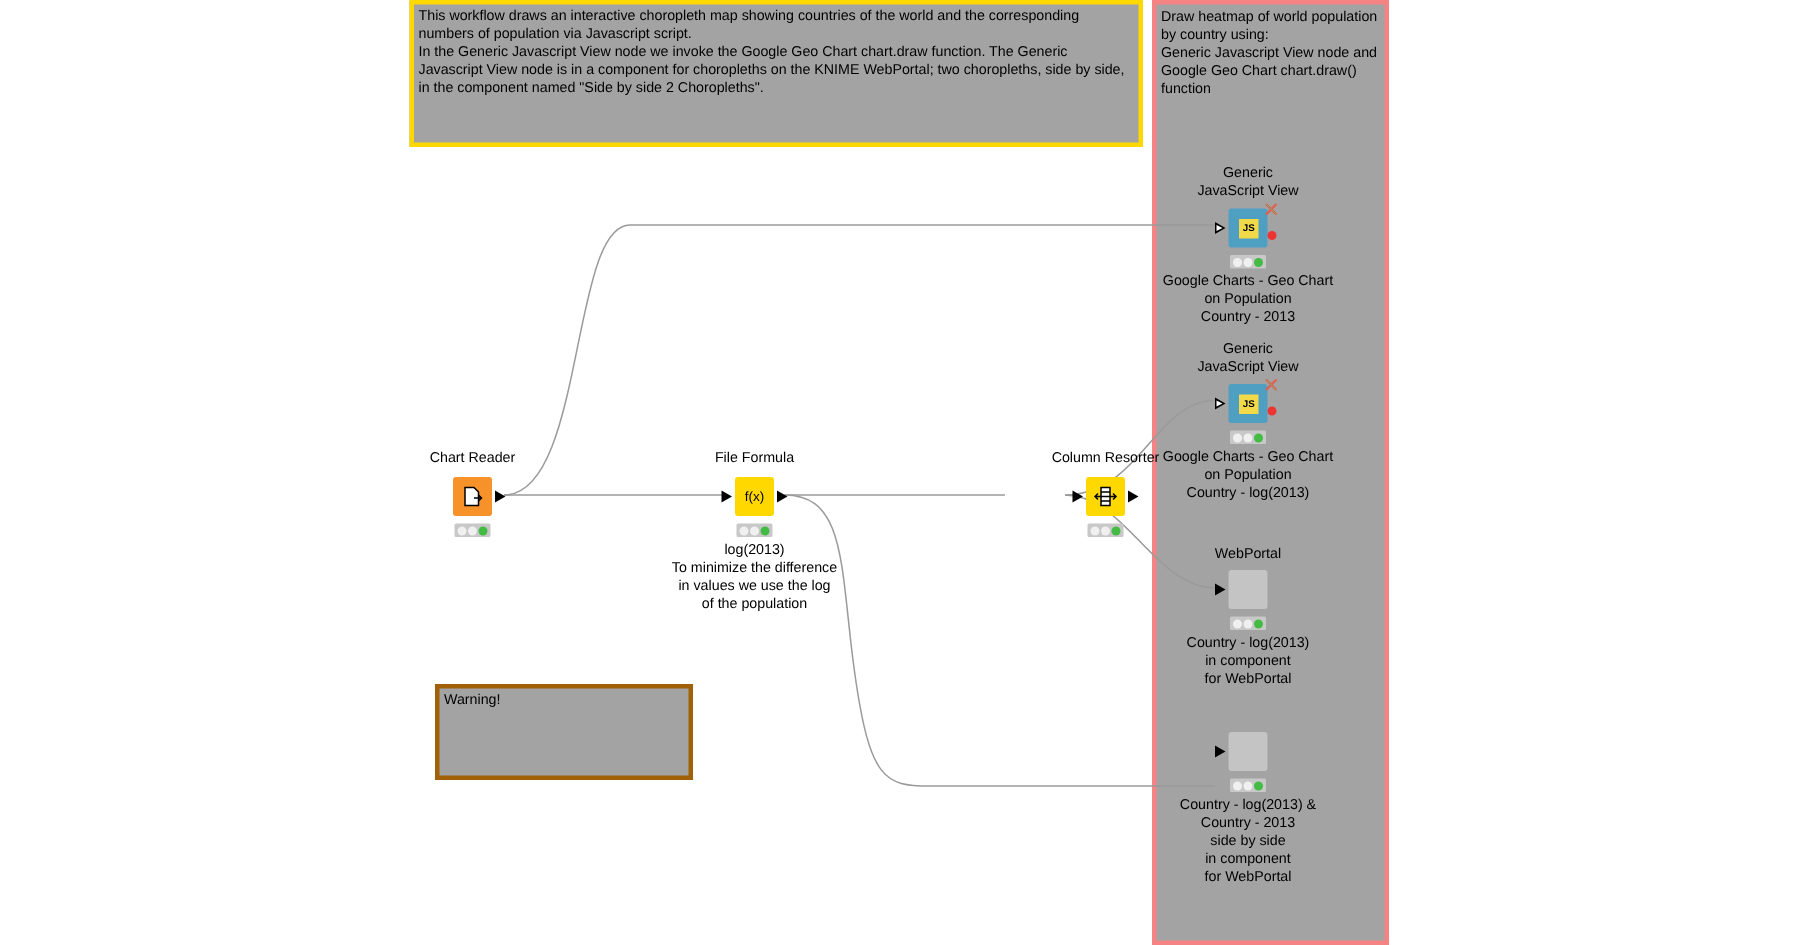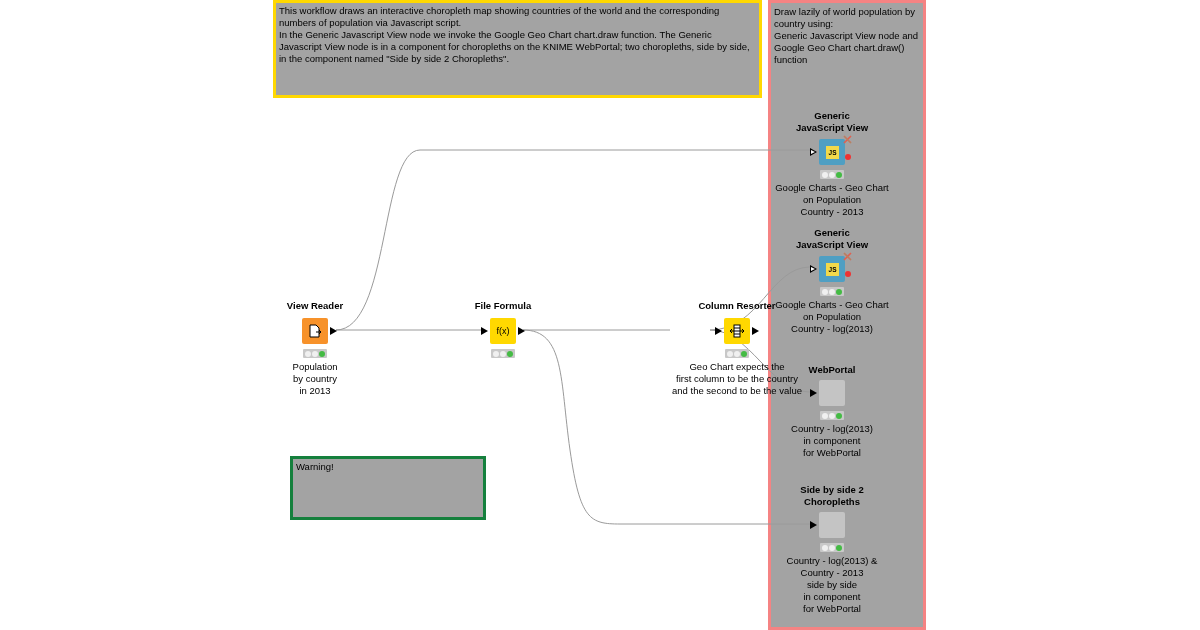--- a/index.html
+++ b/index.html
@@ -1,25 +1,25 @@
 <!DOCTYPE html>
 <html><head>
 <meta charset="utf-8">
 <style>
   html, body { margin:0; padding:0; }
   body { width:1200px; height:630px; background:#ffffff; position:relative; overflow:hidden;
          font-family:"Liberation Sans", "DejaVu Sans", sans-serif; color:#000; }
   .annot { position:absolute; box-sizing:border-box; background:#a3a3a3; font-size:9.5px; line-height:12px; padding:2px 3px; }
   .annot-yellow { left:273px; top:0px; width:489px; height:98px; border:3px solid #ffd800; }
   .annot-pink { left:768px; top:0px; width:158px; height:630px; border:3px solid #f58383; padding:3px 3px; }
-  .annot-red { left:290px; top:456px; width:196px; height:64px; border:3px solid #15803d; padding:2px 3px; }
+  .annot-red { left:290px; top:456px; width:172px; height:64px; border:3px solid #a16207; padding:2px 3px; }
   .annot b { font-weight:normal; }
   .wires { position:absolute; left:0; top:0; }
   .node { position:absolute; width:130px; text-align:center; }
-  .node-title { font-size:9.5px; font-weight:bold; line-height:12px; white-space:pre-line; }
+  .node-title { font-size:9.5px; font-weight:normal; line-height:12px; white-space:pre-line; }
   .node-icon { position:relative; margin:0 auto; width:26px; height:26px; border-radius:2px; }
   .node-icon .glyph { position:absolute; left:0; top:0; width:26px; height:26px; display:flex; align-items:center; justify-content:center; font-size:11px; }
   .node-status { margin:5px auto 0 auto; width:24px; height:9px; background:#c8c8c8; border-radius:1px; display:flex; align-items:center; justify-content:space-around; padding:0 1px; box-sizing:border-box; }
   .dot { width:6px; height:6px; border-radius:50%; background:#f0f0f0; }
   .dot.green { background:#44bb44; }
   .node-label { font-size:9.5px; line-height:12px; margin-top:3px; white-space:pre-line; }
   .port-in { position:absolute; left:-9px; top:9px; width:0; height:0; border-top:4px solid transparent; border-bottom:4px solid transparent; border-left:7px solid #000; }
   .port-in.hollow { border-left-color:#000; }
   .port-in.hollow::after { content:""; position:absolute; left:-6px; top:-2.5px; border-top:2.5px solid transparent; border-bottom:2.5px solid transparent; border-left:4.5px solid #fff; }
   .port-out { position:absolute; right:-9px; top:9px; width:0; height:0; border-top:4px solid transparent; border-bottom:4px solid transparent; border-left:7px solid #000; }
@@ -30,21 +30,21 @@
 </head>
 <body>
 
 <div class="annot annot-yellow">
   <div>This workflow draws an interactive choropleth map showing countries of the world and the corresponding numbers of population via Javascript script.</div>
   <div>In the Generic Javascript View node we invoke the Google Geo Chart chart.draw function. The Generic Javascript View node is in a component for choropleths on the KNIME WebPortal; two choropleths, side by side, in the component named "Side by side 2 Choropleths".</div>
 </div>
 
 <div class="annot annot-pink">
   <div style="width:148px">
-    <span>Draw lazily of world population by country using:</span><br>
+    <span>Draw heatmap of world population by country using:</span><br>
     <span>Generic Javascript View node and</span><br>
     <b>Google Geo Chart chart.draw()</b><br>
     <span>function</span>
   </div>
 </div>
 
 <div class="annot annot-red">
   <b>Warning!</b><br>
 </div>
 
@@ -53,74 +53,72 @@
     <path d="M336,330 C390,330 380,150 420,150 L810,150"></path>
     <path d="M336,330 L484,330"></path>
     <path d="M523,330 L670,330"></path>
     <path d="M523,330 C565,330 560,380 570,450 C580,520 590,524 620,524 L810,524"></path>
     <path d="M710,330 C760,330 770,267 810,267"></path>
     <path d="M710,330 C750,330 770,392 810,392"></path>
   </g>
 </svg>
 
 <div class="node" style="left:250px; top:300px;">
-  <div class="node-title">View Reader</div>
+  <div class="node-title">Chart Reader</div>
   <div class="node-icon" style="margin-top:6px; background:#f7922a;">
     <div class="glyph">
       <svg width="14" height="14" viewBox="0 0 14 14">
           <path d="M2 1h6l3 3v9H2z" fill="#fff" stroke="#000" stroke-width="1"></path>
           <path d="M8 8h5M11 6l2 2-2 2" stroke="#000" fill="none" stroke-width="1"></path>
         </svg>
     </div>
     <div class="port-out"></div>
   </div>
   <div class="node-status">
       <span class="dot"></span>
       <span class="dot"></span>
       <span class="dot green"></span>
     </div>
-  <div class="node-label">Population
-by country
-in 2013</div>
 </div>
 
 <div class="node" style="left:438px; top:300px;">
   <div class="node-title">File Formula</div>
   <div class="node-icon" style="margin-top:6px; background:#ffd800;">
     <div class="port-in"></div>
     <div class="glyph" style="font-size:9px;">f(x)</div>
     <div class="port-out"></div>
   </div>
   <div class="node-status">
       <span class="dot"></span>
       <span class="dot"></span>
       <span class="dot green"></span>
     </div>
+  <div class="node-label">log(2013)
+To minimize the difference
+in values we use the log
+of the population</div>
 </div>
 
 <div class="node" style="left:625px; top:300px;margin-left:47px;">
   <div class="node-title">Column Resorter</div>
   <div class="node-icon" style="margin-top:6px; background:#ffd800;">
     <div class="port-in"></div>
     <div class="glyph">
       <svg width="16" height="16" viewBox="0 0 16 16">
           <rect x="5" y="2" width="6" height="12" fill="#fff" stroke="#000" stroke-width="1"></rect>
           <path d="M1 8h14M3 6l-2 2 2 2M13 6l2 2-2 2M5 5h6M5 11h6" stroke="#000" fill="none" stroke-width="1"></path>
         </svg>
     </div>
     <div class="port-out"></div>
   </div>
   <div class="node-status">
       <span class="dot"></span>
       <span class="dot"></span>
       <span class="dot green"></span>
     </div>
-  <div class="node-label">Geo Chart expects the
-first column to be the country
-and the second to be the value</div>
 </div>
 
 <div class="node" style="left:766px; top:110px; width:132px;">
   <div class="node-title">Generic
 JavaScript View</div>
   <div class="node-icon" style="margin-top:5px; background:#4f9fc3;">
     <div class="port-in hollow"></div>
     <div class="js-badge">JS</div>
     <svg class="x-mark" viewBox="0 0 9 9">
         <path d="M1 1l7 7M8 1l-7 7" stroke="#e06050" stroke-width="1.6"></path>
@@ -169,22 +167,20 @@
       <span class="dot"></span>
       <span class="dot"></span>
       <span class="dot green"></span>
     </div>
   <div class="node-label">Country - log(2013)
 in component
 for WebPortal</div>
 </div>
 
 <div class="node" style="left:766px; top:484px; width:132px;">
-  <div class="node-title">Side by side 2
-Choropleths</div>
   <div class="node-icon" style="margin-top:4px; background:#c4c4c4;">
     <div class="port-in"></div>
   </div>
   <div class="node-status">
       <span class="dot"></span>
       <span class="dot"></span>
       <span class="dot green"></span>
     </div>
   <div class="node-label">Country - log(2013) &amp;
 Country - 2013

